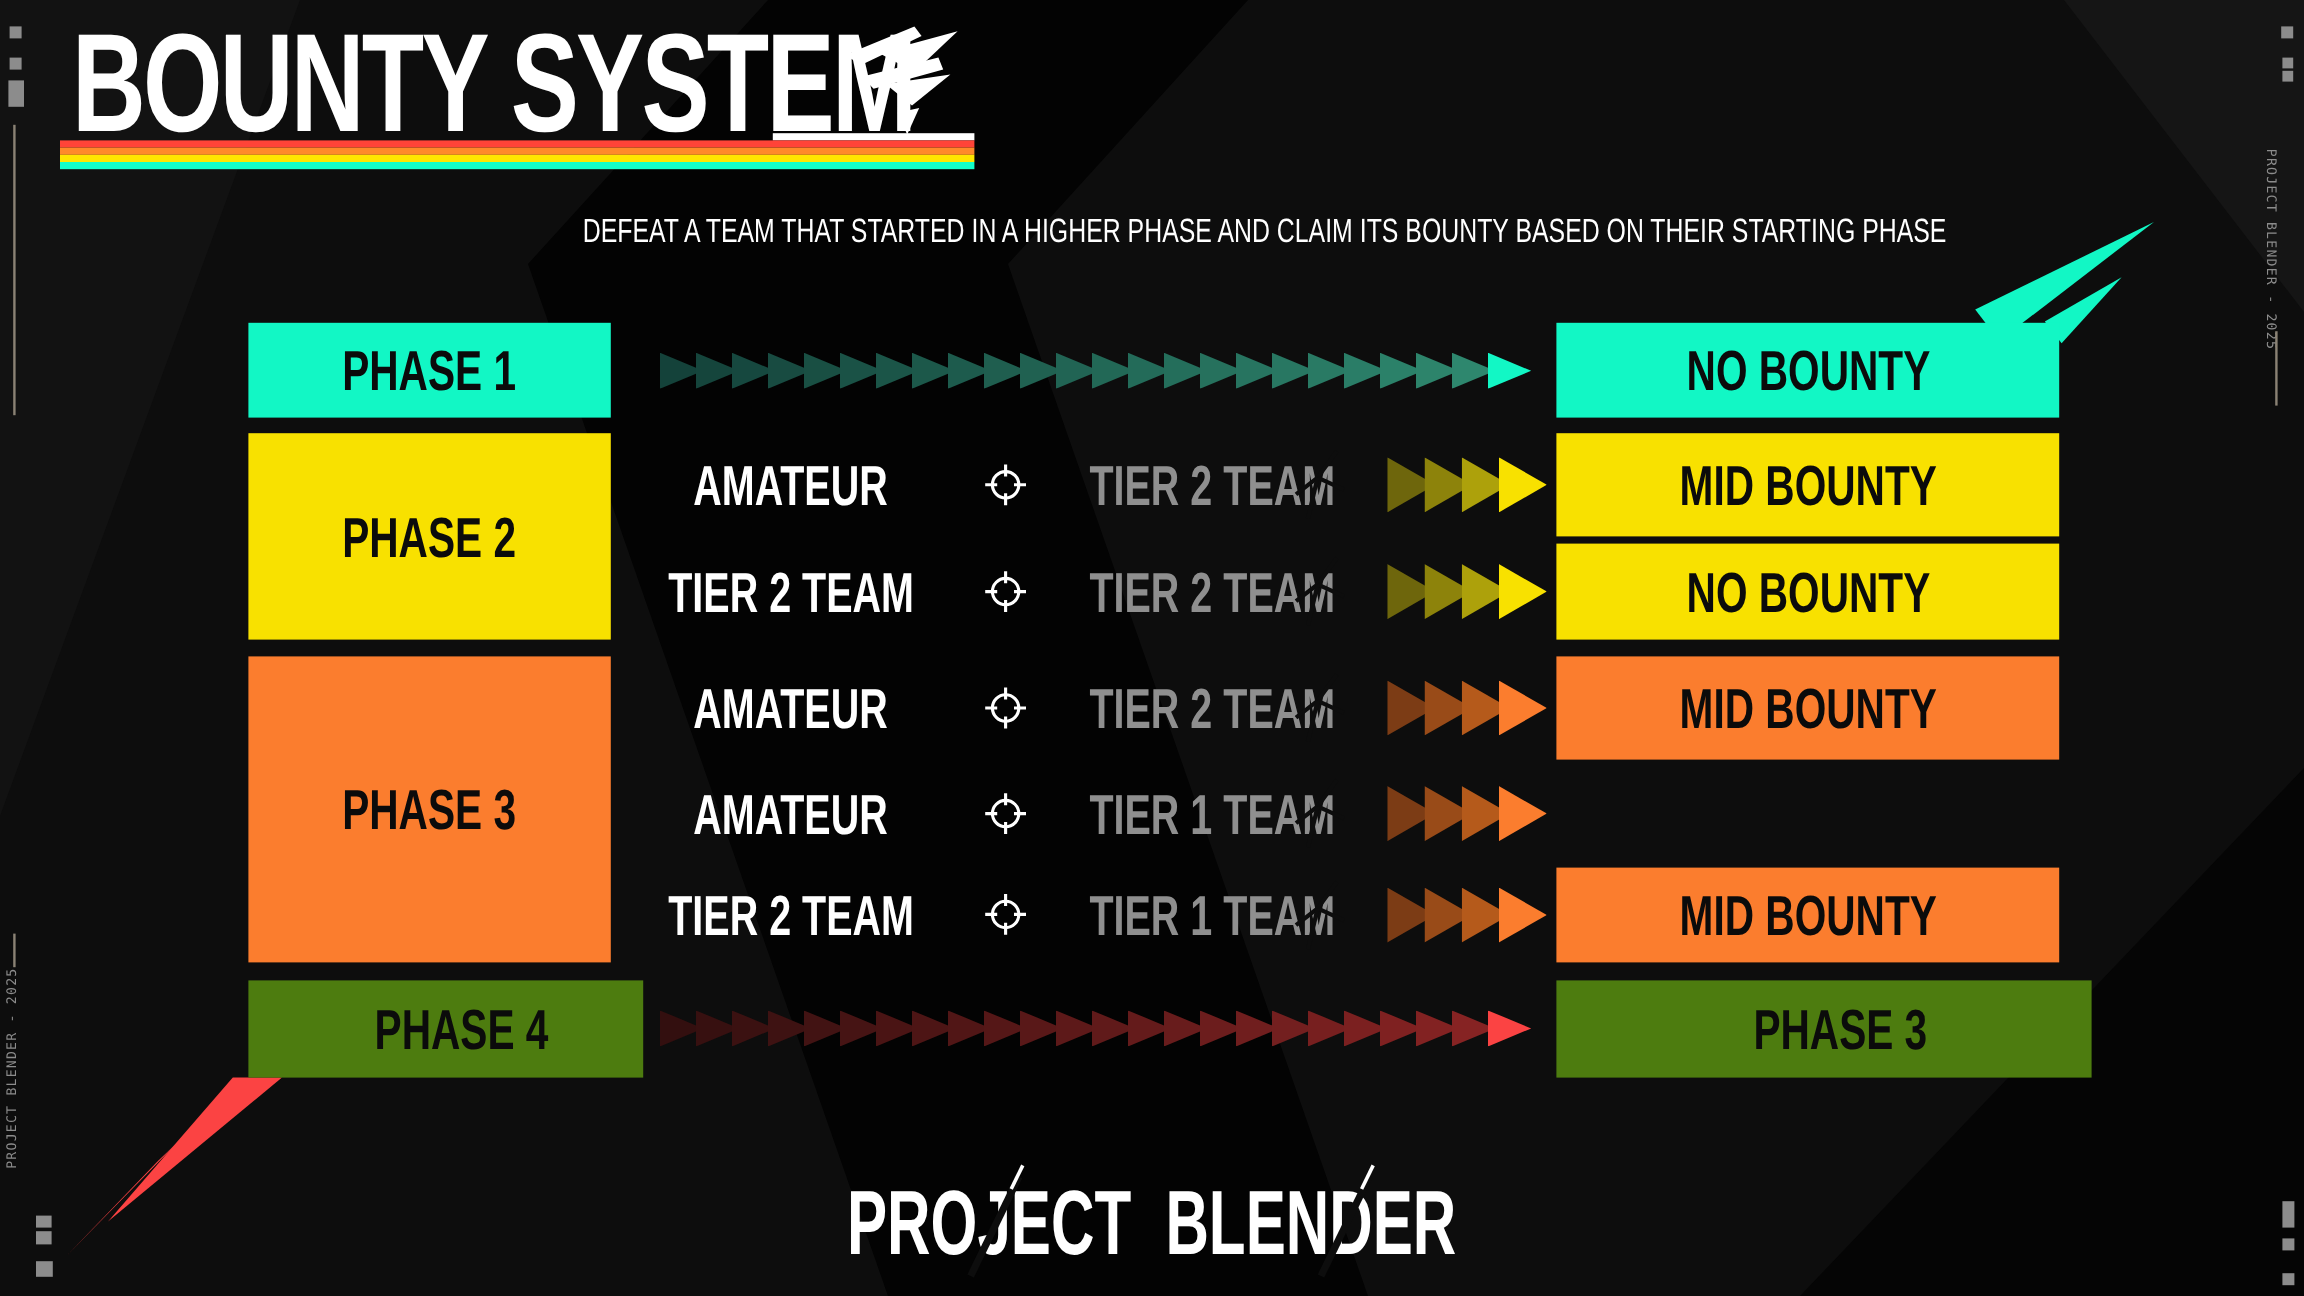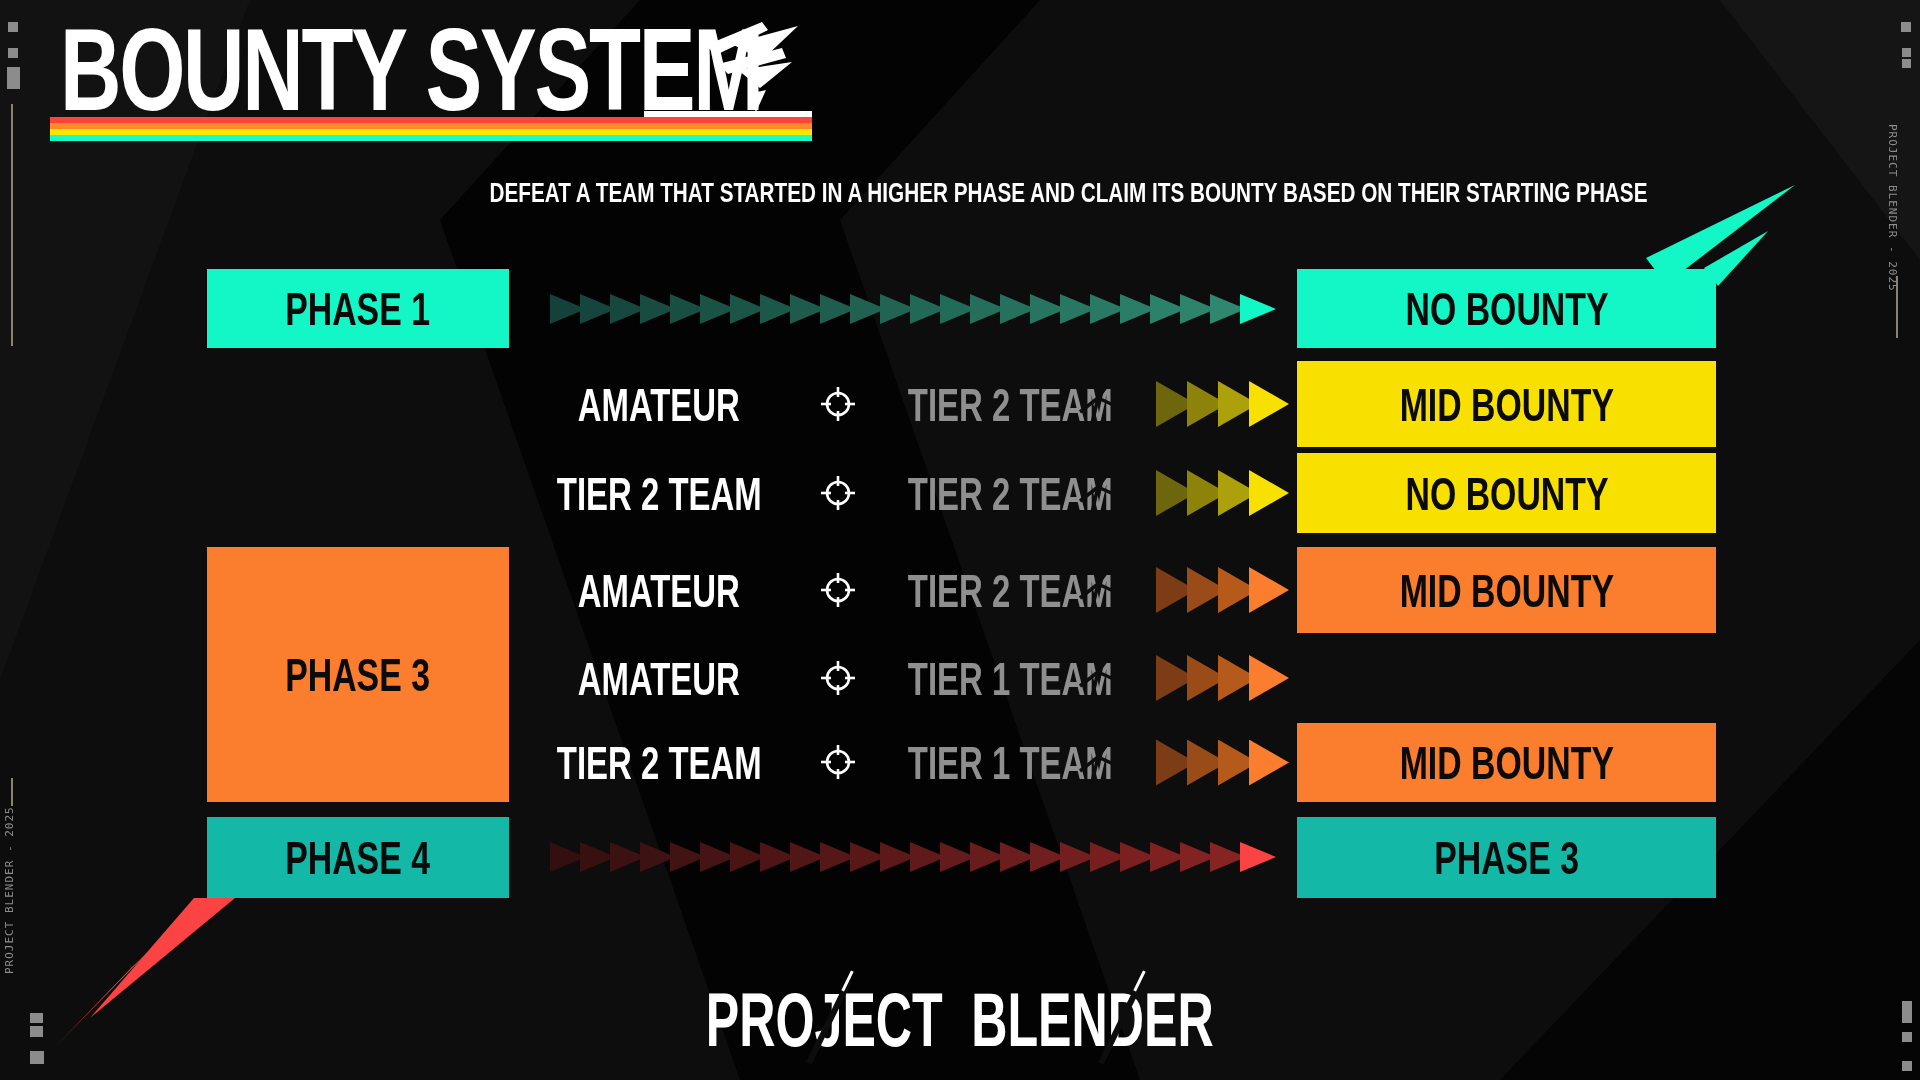--- a/index.html
+++ b/index.html
@@ -19,28 +19,28 @@
   .rail.flip{transform:rotate(180deg);}
   
   .title{position:absolute;left:60px;top:14px;margin:0;color:#fff;font-size:112px;line-height:1;
          font-weight:bold;white-space:nowrap;}
   .title .t{display:inline-block;transform:scale(.76,1.04);transform-origin:0 50%;letter-spacing:-3px;}
   .tornado{position:absolute;left:698px;top:16px;}
   .stripes{position:absolute;left:50px;top:117px;width:762px;}
   .stripe{height:6px;width:100%;}
   .stripe-white-ext{position:absolute;left:644px;top:111px;width:168px;height:6px;background:#fff;}
   .subtitle{position:absolute;left:286px;top:178px;width:1200px;text-align:center;color:#fff;
-            font-weight:bold;font-size:28px;line-height:1.1;}
+            font-weight:normal;font-size:28px;line-height:1.1;}
   .subtitle span{display:inline-block;transform:scaleX(.74);white-space:nowrap;}
   
   .box{position:absolute;display:flex;align-items:center;justify-content:center;
        color:#0B0B0B;font-weight:bold;}
   .box .lbl{font-size:47px;transform:scaleX(.72);white-space:nowrap;}
   .teal{background:#12F7C5;} .yellow{background:#F8E100;}
-  .orange{background:#FB7D2E;} .red{background:#14b8a6;}
+  .orange{background:#FB7D2E;} .red{background:#4d7c0f;padding-left:27px;}
   .lbox{left:207px;width:302px;justify-content:center;} .rbox{left:1297px;width:419px;}
   
   .att,.tgt{position:absolute;display:flex;align-items:center;justify-content:center;font-weight:bold;}
   .att{color:#FFFFFF;} .tgt{color:#8F8F8F;}
   .att span,.tgt span{font-size:47px;transform:scaleX(.7);white-space:nowrap;}
   .cross{position:absolute;width:40px;height:40px;}
   .shatter{position:absolute;left:218px;width:46px;height:60px;}
   
   .quad,.chain{position:absolute;display:flex;align-items:center;}
   .tri{flex-shrink:0;clip-path:polygon(0 0,100% 50%,0 100%);}
@@ -103,20 +103,23 @@
   <div class="stripes">
     <div class="stripe" style="background:#FF4438"></div>
     <div class="stripe" style="background:#FF8A2A"></div>
     <div class="stripe" style="background:#FFE600"></div>
     <div class="stripe" style="background:#12FFC9"></div>
   </div>
   <div class="subtitle"><span>DEFEAT A TEAM THAT STARTED IN A HIGHER PHASE AND CLAIM ITS BOUNTY BASED ON THEIR STARTING PHASE</span></div>
 
   <div class="box lbox teal" style="top:269px;height:79px">
       <span class="lbl">PHASE 1</span>
+    </div>
+  <div class="box lbox yellow" style="top:361px;height:172px">
+      <span class="lbl">PHASE 2</span>
     </div>
   <div class="box lbox orange" style="top:547px;height:255px">
       <span class="lbl">PHASE 3</span>
     </div>
   <div class="box lbox red" style="top:817px;height:81px">
       <span class="lbl">PHASE 4</span>
     </div>
 
   <div class="box rbox teal" style="top:269px;height:79px">
       <span class="lbl">NO BOUNTY</span>

